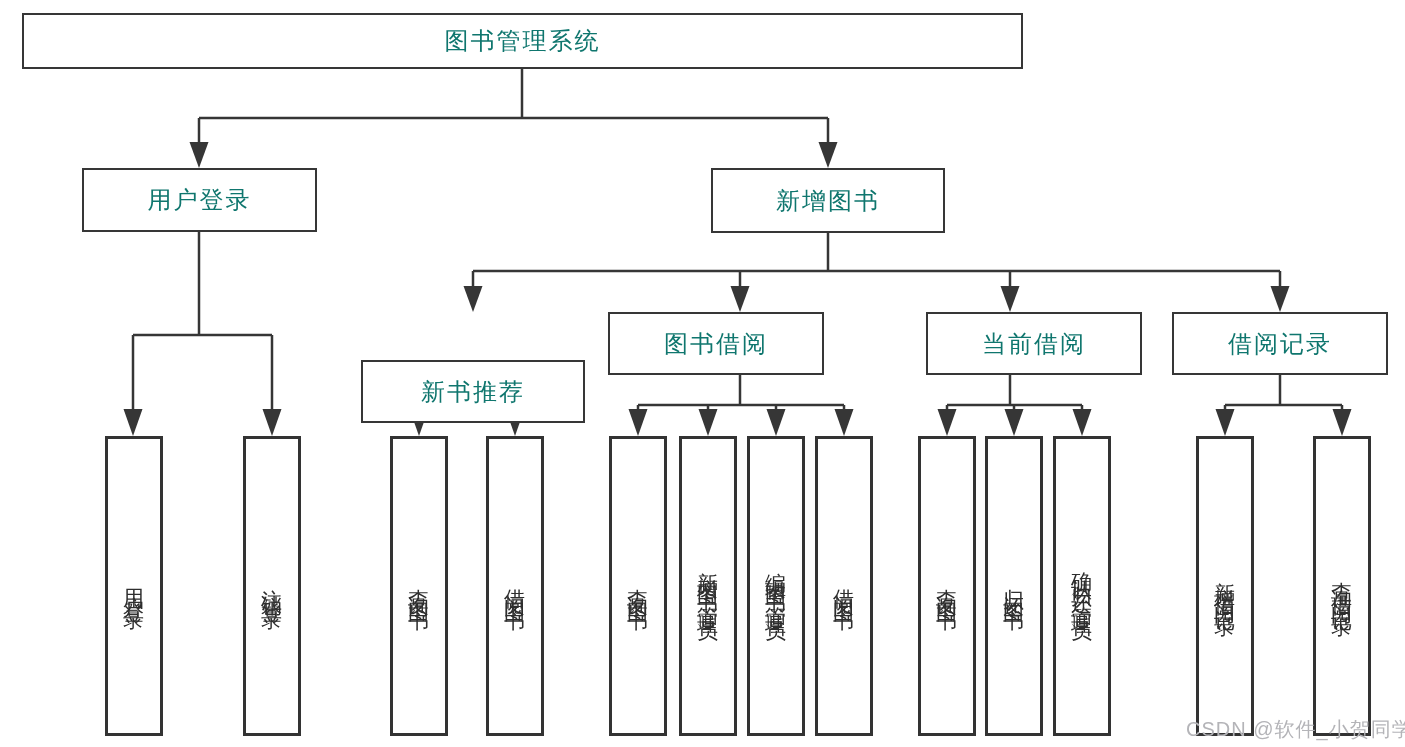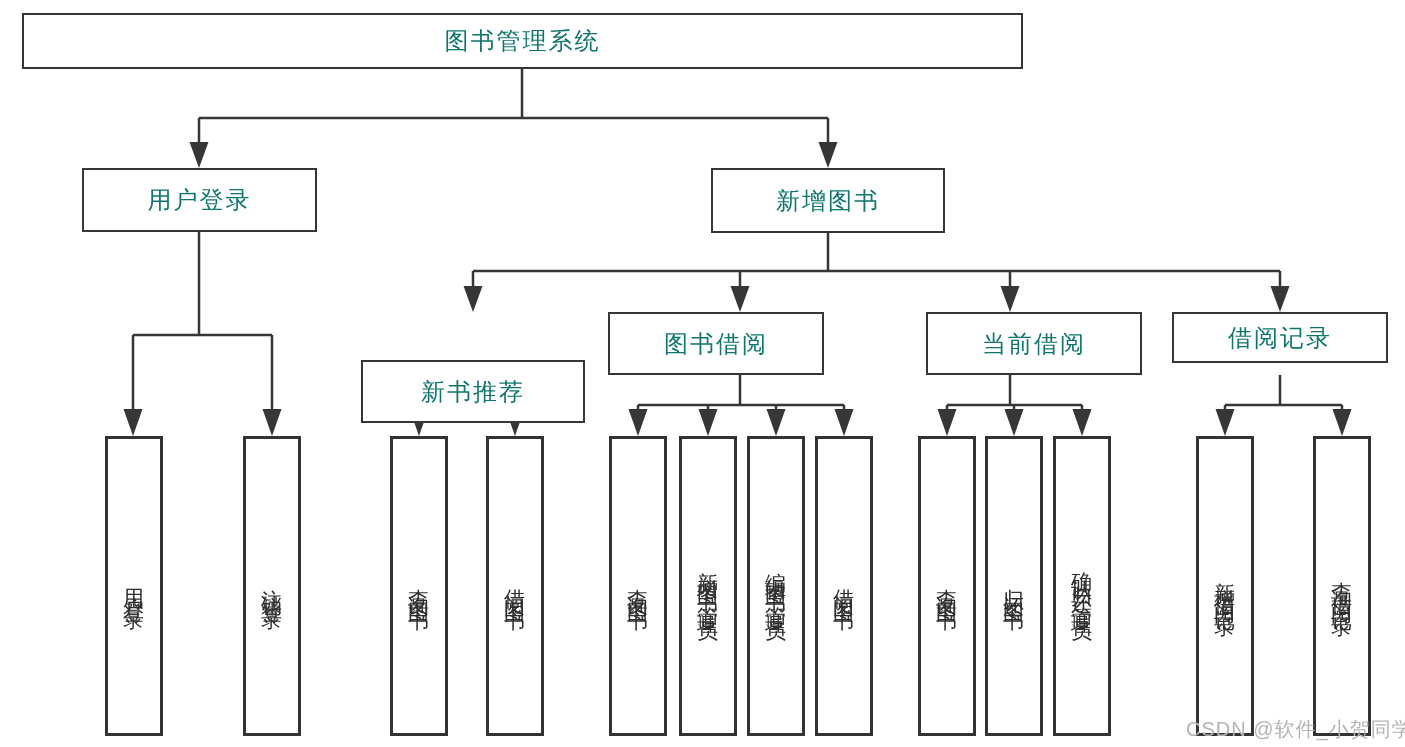--- a/index.html
+++ b/index.html
@@ -59,21 +59,21 @@
     line-height: 1;
     white-space: nowrap;
   }
   
   .n-root   { left: 22px;   top: 13px;  width: 1001px; height: 56px; }
   .n-user   { left: 82px;   top: 168px; width: 235px;  height: 64px; }
   .n-bookm  { left: 711px;  top: 168px; width: 234px;  height: 65px; }
   .n-newrec { left: 361px;  top: 312px; width: 224px;  height: 63px; margin-top: 48px; }
   .n-borrow { left: 608px;  top: 312px; width: 216px;  height: 63px; }
   .n-currb  { left: 926px;  top: 312px; width: 216px;  height: 63px; }
-  .n-record { left: 1172px; top: 312px; width: 216px;  height: 51px; font-family: Liberation Mono, monospace; }
+  .n-record { left: 1172px; top: 312px; width: 216px;  height: 63px; font-family: Liberation Mono, monospace; }
   
   .lf-a1 { left: 105px; }
   .lf-a2 { left: 243px; }
   .lf-b1 { left: 390px; }
   .lf-b2 { left: 486px; }
   .lf-c1 { left: 609px; }
   .lf-c2 { left: 679px; }
   .lf-c3 { left: 747px; }
   .lf-c4 { left: 815px; }
   .lf-d1 { left: 918px; }

